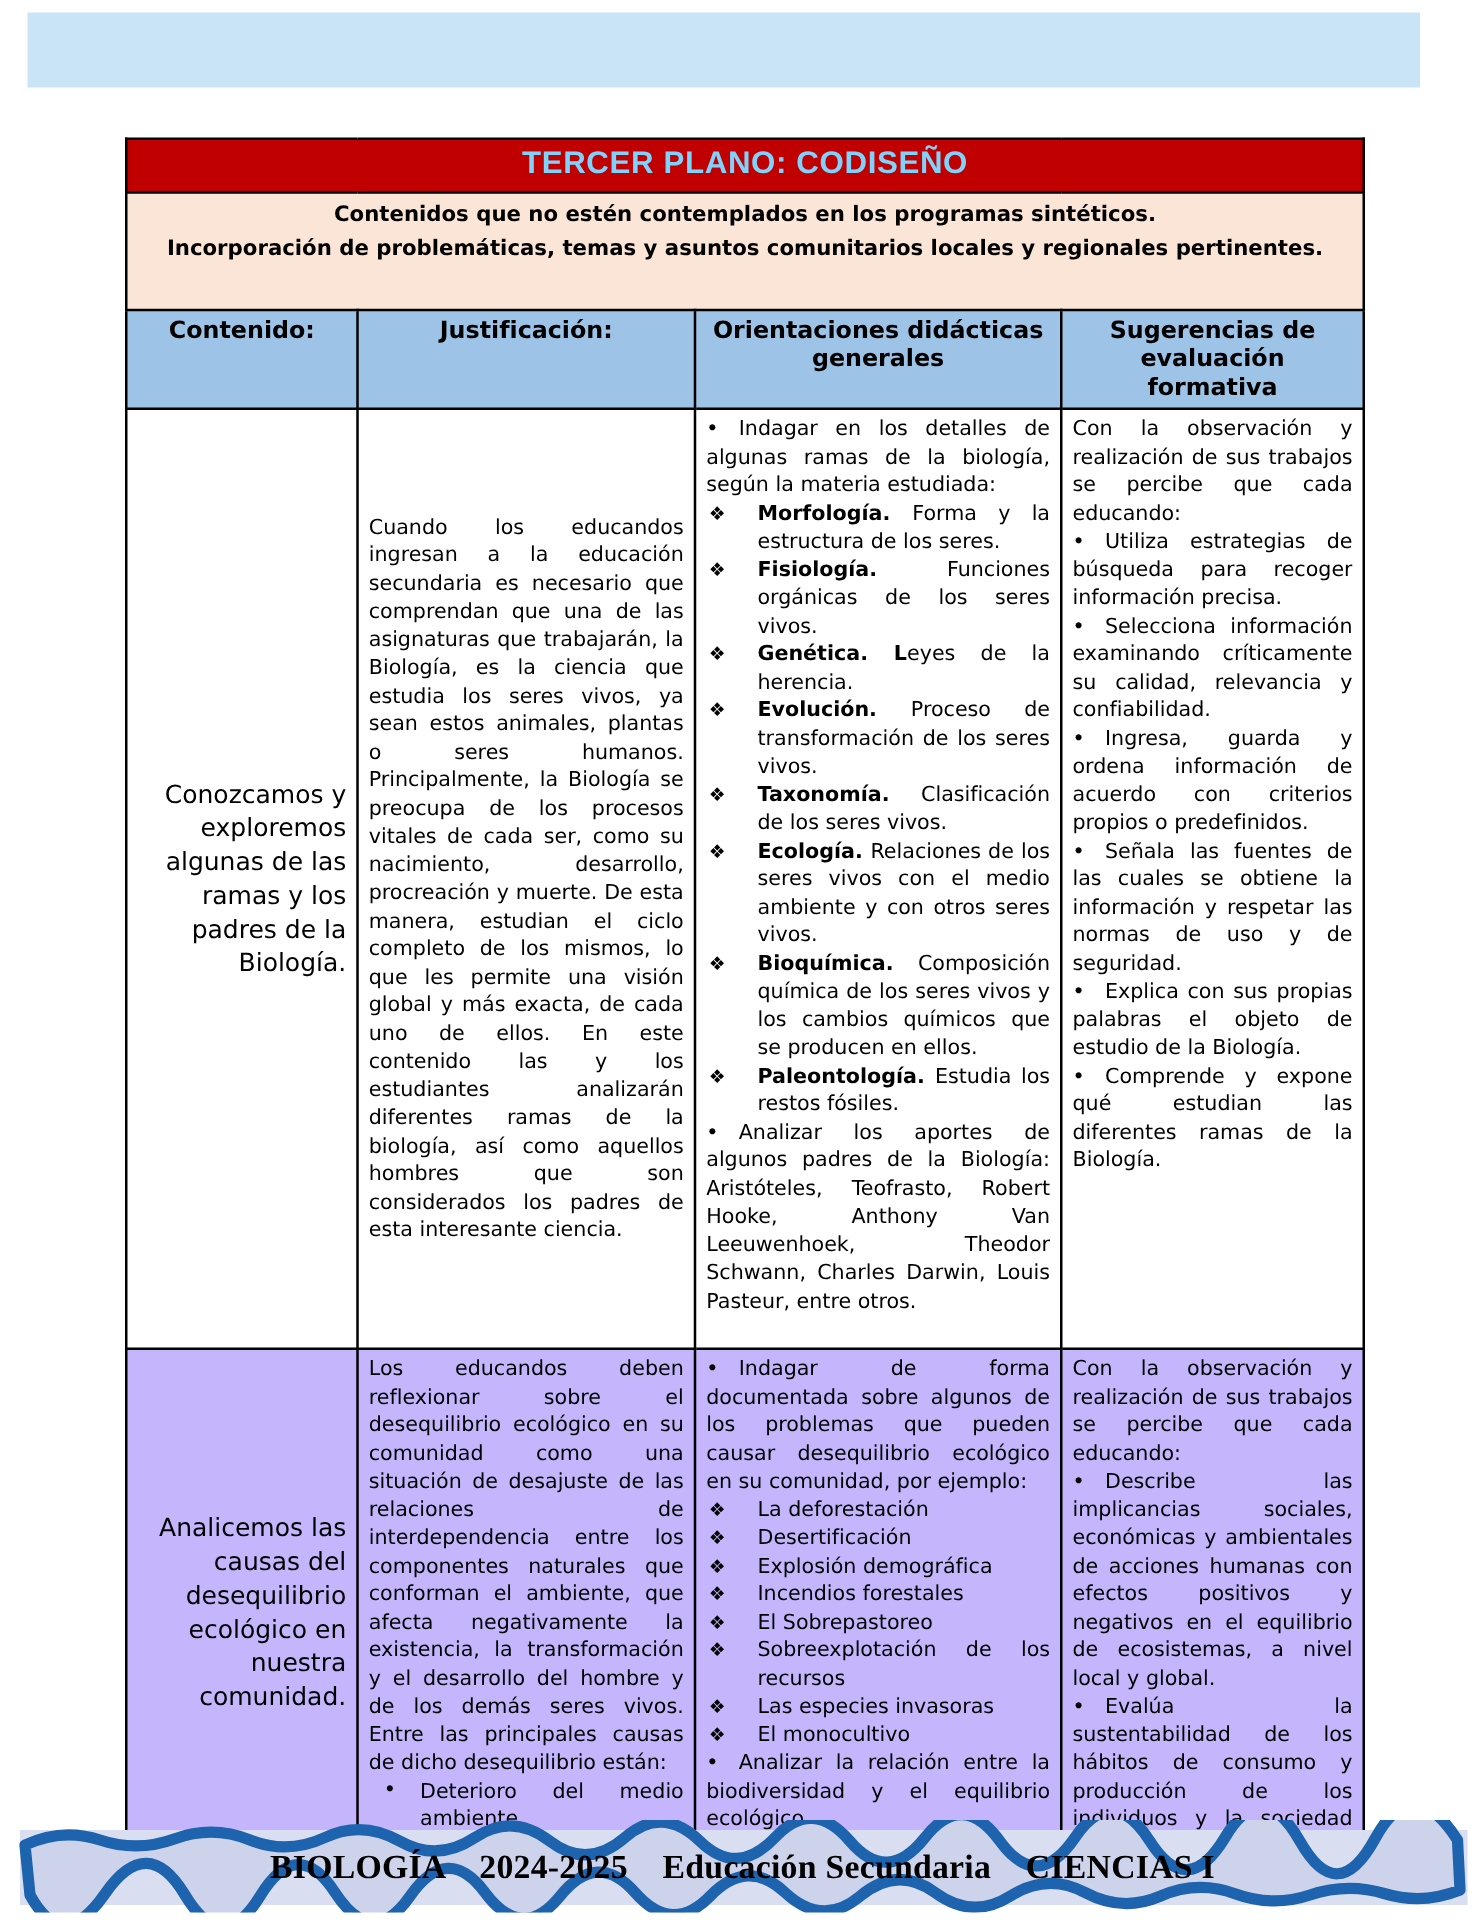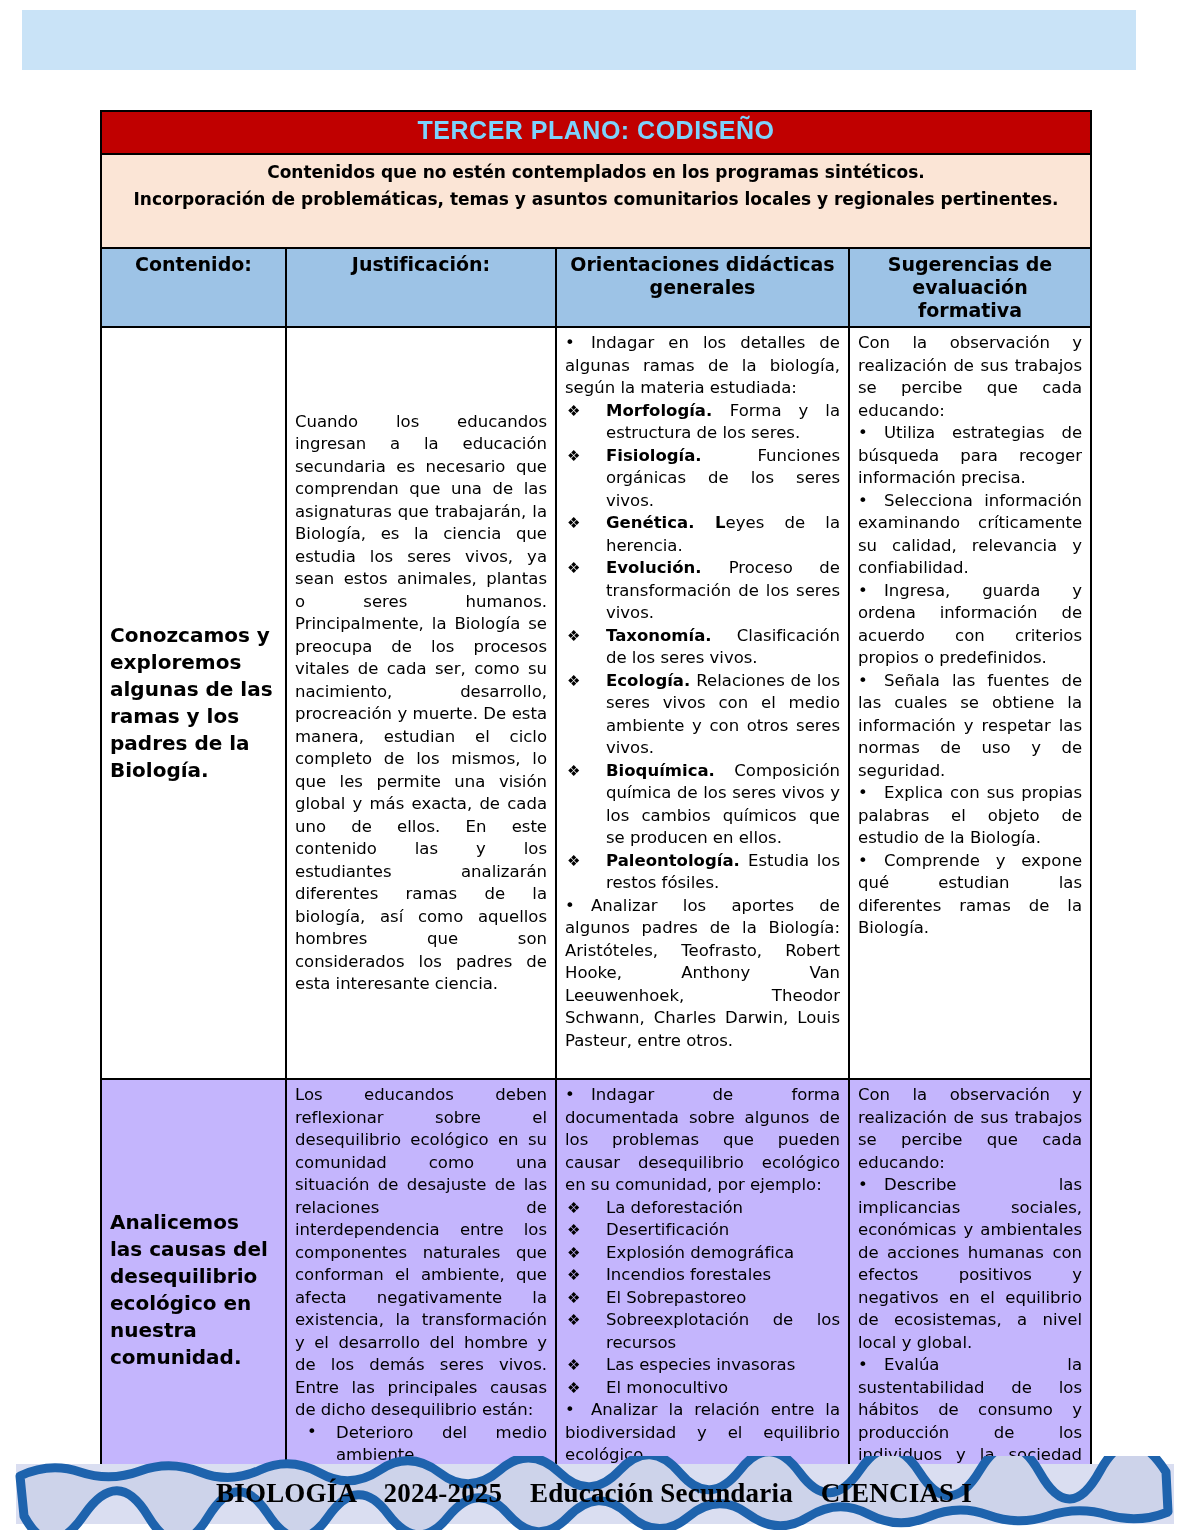--- a/index.html
+++ b/index.html
@@ -26,21 +26,21 @@
                 font-family:"Liberation Sans",sans-serif;letter-spacing:.5px;}
   td.subtitle-cell{background:#FBE5D6;text-align:center;font-weight:bold;font-size:17px;height:84px;line-height:27px;}
   td.colhead{background:#9DC3E6;text-align:center;font-weight:bold;font-size:19px;height:47px;vertical-align:middle;line-height:23px;}
   tr.row2 td{background:#c4b5fd;}
 
   .cw{overflow:hidden;text-align:justify;font-size:16.5px;line-height:22.5px;}
   tr.row1 .cw{height:742px;}
   tr.row2 .cw{height:412px;}
   .cw.vcenter{display:flex;flex-direction:column;justify-content:center;}
 
-  .content-title{font-weight:bold;font-size:20px;line-height:27px;text-align:left;}
+  .content-title{font-weight:normal;font-size:20px;line-height:27px;text-align:right;margin-left:17px;}
 
   p.para{margin:0;}
   p.bullet-para{margin:0;}
   .bul{display:inline-block;width:26px;}
   .ditem{position:relative;padding-left:41px;margin:0;}
   .ditem .dbul{position:absolute;left:2px;top:0;font-size:15px;}
   .bitem{position:relative;padding-left:41px;margin:0;}
   .bitem .bbul{position:absolute;left:12px;top:-1px;}
   .b{font-weight:bold;}
 </style>

